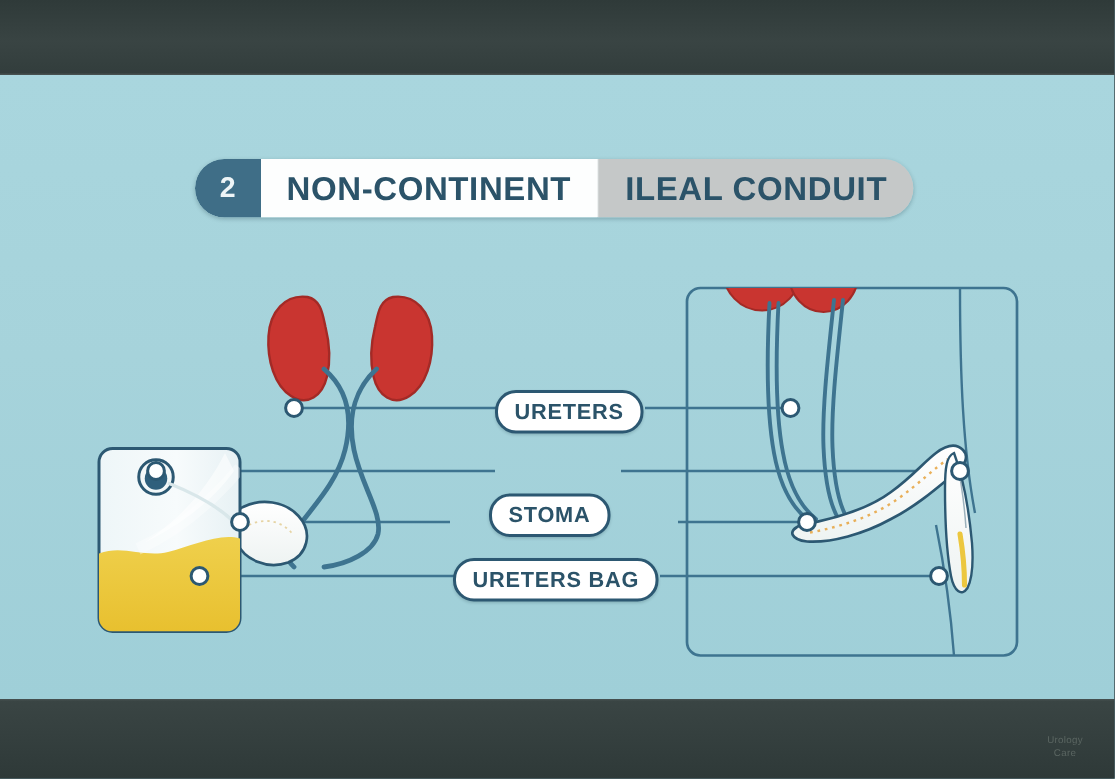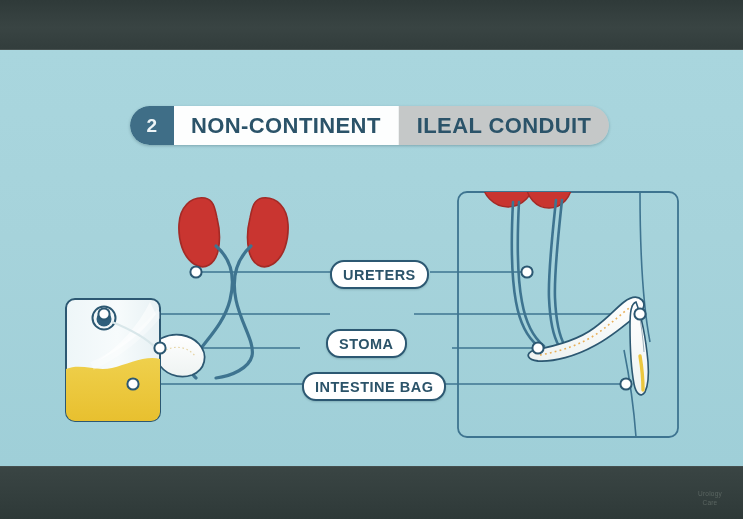--- a/index.html
+++ b/index.html
@@ -211,21 +211,21 @@
     </svg>
 
     <div id="titlebar" style="top:56px;">
       <div class="seg" id="t-num">2</div>
       <div class="seg" id="t-main">NON-CONTINENT</div>
       <div class="seg" id="t-sub">ILEAL CONDUIT</div>
     </div>
 
     <div class="pill" style="left:330px;top:210px;">URETERS</div>
     <div class="pill" style="left:326px;top:252px;margin-top:27px;">STOMA</div>
-    <div class="pill" style="left:302px;top:322px;">INTESTINE BAG</div>
+    <div class="pill" style="left:302px;top:322px;">URETERS BAG</div>
   </div>
 
   <div id="watermark">
     <span>Urology</span>
     <span>Care</span>
   </div>
 
 </div>
 
 </body></html>

